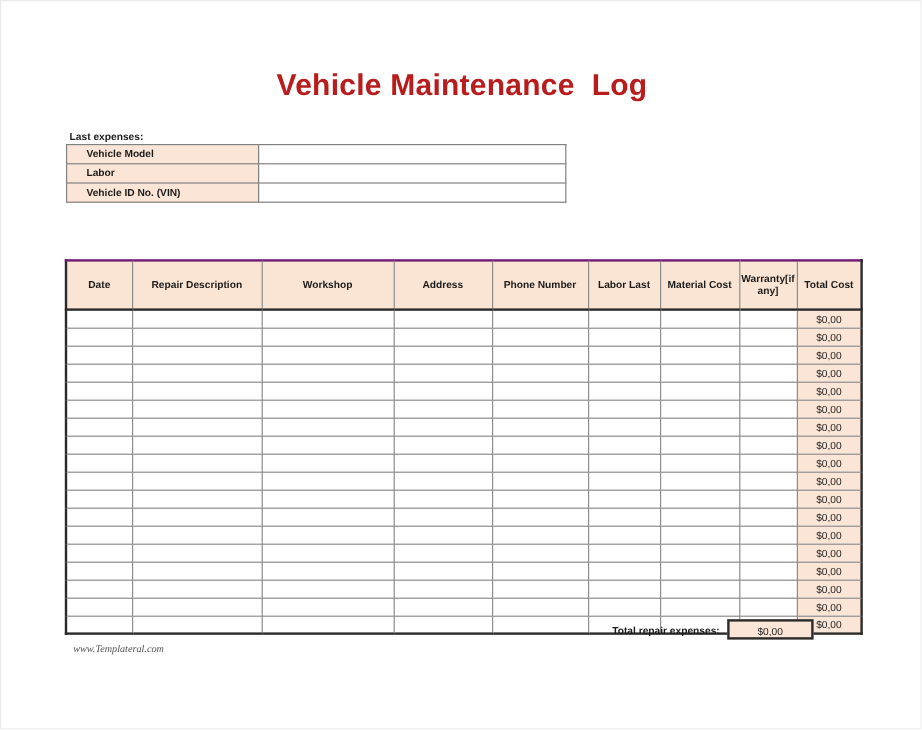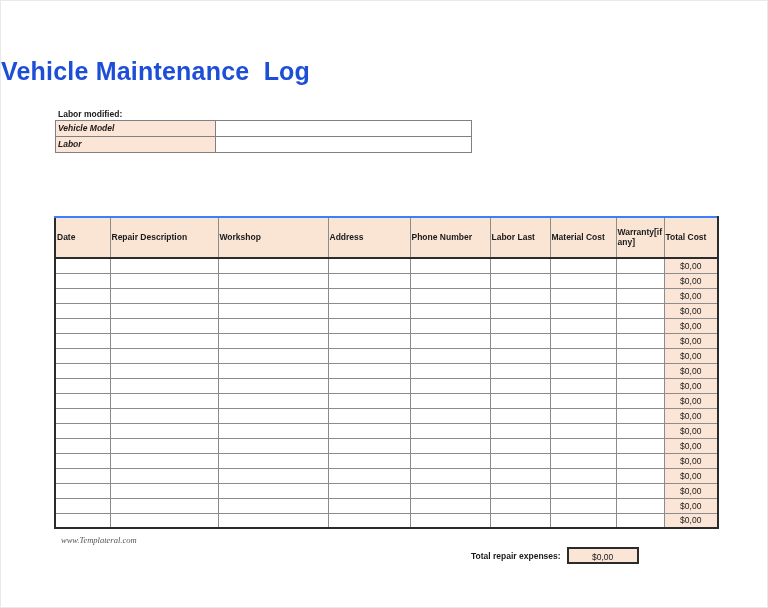--- a/index.html
+++ b/index.html
@@ -23,24 +23,25 @@
     box-sizing: border-box;
     border: 1px solid #e9e9e9;
   }
 
   
   #title {
     position: absolute;
     left: 0;
     top: 56px;
     width: 768px;
+    text-align: center;
     font-size: 25px;
     font-weight: bold;
     letter-spacing: 0.2px;
-    color: #1d4ed8;
+    color: #b91c1c;
     white-space: pre;
   }
 
   
   #last-modified {
     position: absolute;
     left: 57px;
     top: 108px;
     font-size: 8.5px;
     font-weight: bold;
@@ -51,27 +52,26 @@
   #info-table {
     position: absolute;
     left: 54px;
     top: 119px;
     width: 417px;
     border-collapse: collapse;
     table-layout: fixed;
   }
   #info-table td {
     height: 15px;
-    padding: 0 0 0 2px;
+    padding: 0 0 0 16px;
     font-size: 8.5px;
     font-weight: bold;
     border: 1px solid #808080;
     box-sizing: border-box;
     line-height: 15px;
-    font-style: italic;
   }
   #info-table td.label {
     width: 160px;
     background: #fbe5d6;
     color: #1a1a1a;
   }
   #info-table td.value {
     background: #ffffff;
     border-left: 1px solid #808080;
   }
@@ -90,23 +90,23 @@
     border: 1px solid #8c8c8c;
     box-sizing: border-box;
     padding: 0;
   }
   #log-table thead th {
     background: #fae4d3;
     font-size: 8.5px;
     font-weight: bold;
     height: 41px;
     color: #1a1a1a;
-    text-align: left;
+    text-align: center;
     vertical-align: middle;
-    border-top: 2px solid #3b82f6;
+    border-top: 2px solid #701a75;
     border-bottom: 2px solid #2b2b2b;
     line-height: 1.15;
     overflow-wrap: anywhere;
     word-break: break-all;
     padding: 0 1px;
   }
   #log-table thead th:first-child { border-left: 2px solid #2b2b2b; }
   #log-table thead th:last-child  { border-right: 2px solid #2b2b2b; margin-left: 38px; }
 
   #log-table tbody td {
@@ -143,26 +143,26 @@
     font-size: 8.5px;
     font-style: italic;
     color: #555555;
     font-family: "Liberation Serif", serif;
     margin-top: 13px;
   }
 
   #totals-row {
     position: absolute;
     left: 470px;
-    top: 546px;
+    top: 515px;
     width: 246px;
     height: 17px;
     display: flex;
     align-items: center;
-    justify-content: flex-start;
+    justify-content: center;
   }
   #totals-label {
     font-size: 8.5px;
     font-weight: bold;
     color: #1a1a1a;
     margin-right: 6px;
     white-space: nowrap;
   }
   #totals-value {
     width: 72px;
@@ -176,34 +176,38 @@
     color: #1a1a1a;
   }
 </style>
 </head>
 <body>
 
 <div id="page">
 
   <div id="title">Vehicle Maintenance  Log</div>
 
-  <div id="last-modified">Labor modified:</div>
+  <div id="last-modified">Last expenses:</div>
 
   <table id="info-table">
     <colgroup>
       <col style="width:160px">
       <col>
     </colgroup>
     <tbody>
         <tr>
           <td class="label">Vehicle Model</td>
           <td class="value"></td>
         </tr>
         <tr>
           <td class="label">Labor</td>
+          <td class="value"></td>
+        </tr>
+        <tr>
+          <td class="label">Vehicle ID No. (VIN)</td>
           <td class="value"></td>
         </tr>
       </tbody>
   </table>
 
   <table id="log-table">
     <colgroup>
       <col class="c-date">
       <col class="c-repair">
       <col class="c-workshop">

